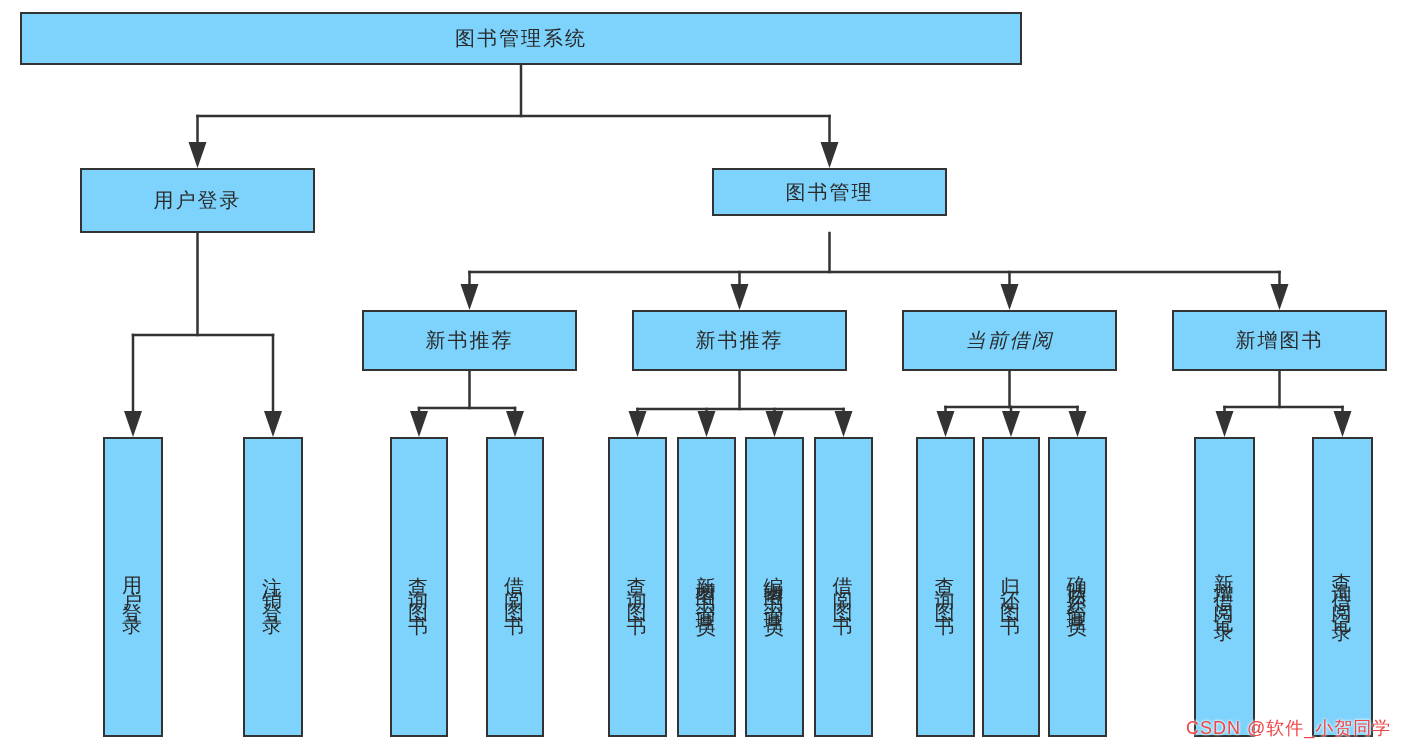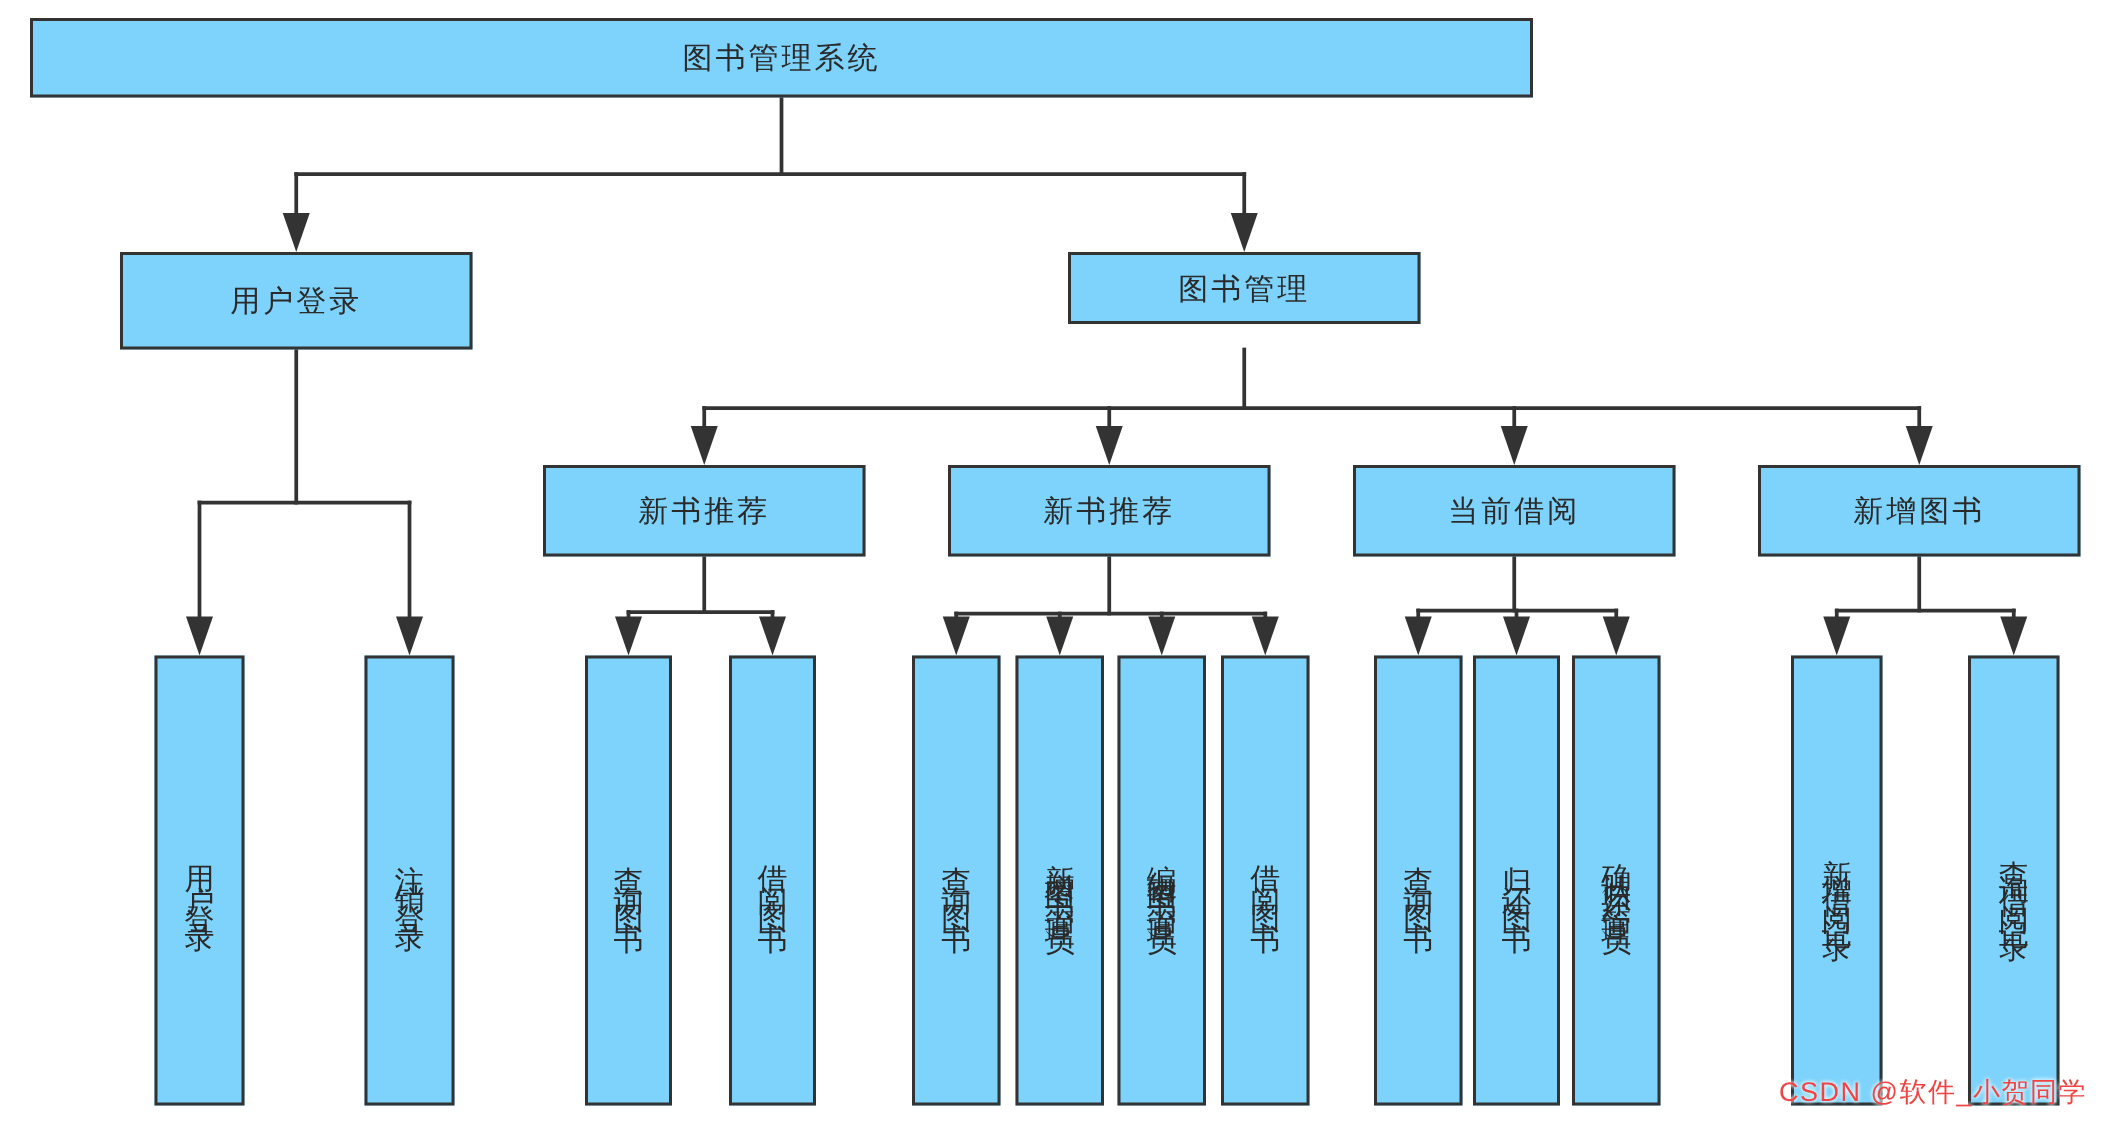--- a/index.html
+++ b/index.html
@@ -35,21 +35,21 @@
   }
   .v.s10{letter-spacing:10px;}  
   .v.s6{letter-spacing:6px;}    
 
   
   .n-root{left:20px;  top:12px;  width:1002px;height:53px;}
   .n-l2a {left:80px;  top:168px; width:235px; height:65px;}
   .n-l2b {left:712px; top:168px; width:235px; height:48px;}
   .n-l3a {left:362px; top:310px; width:215px; height:61px;}
   .n-l3b {left:632px; top:310px; width:215px; height:61px;}
-  .n-l3c {left:902px; top:310px; width:215px; height:61px;}
+  .n-l3c {left:902px; top:310px; width:215px; height:61px;font-style:italic;}
   .n-l3d {left:1172px;top:310px; width:215px; height:61px;}
 
   
   .leaf{top:437px;height:300px;}
   .n-g1a{left:103px; width:60px;}
   .n-g1b{left:243px; width:60px;}
   .n-g2a{left:390px; width:58px;}
   .n-g2b{left:486px; width:58px;}
   .n-g3a{left:608px; width:59px;}
   .n-g3b{left:677px; width:59px;}

